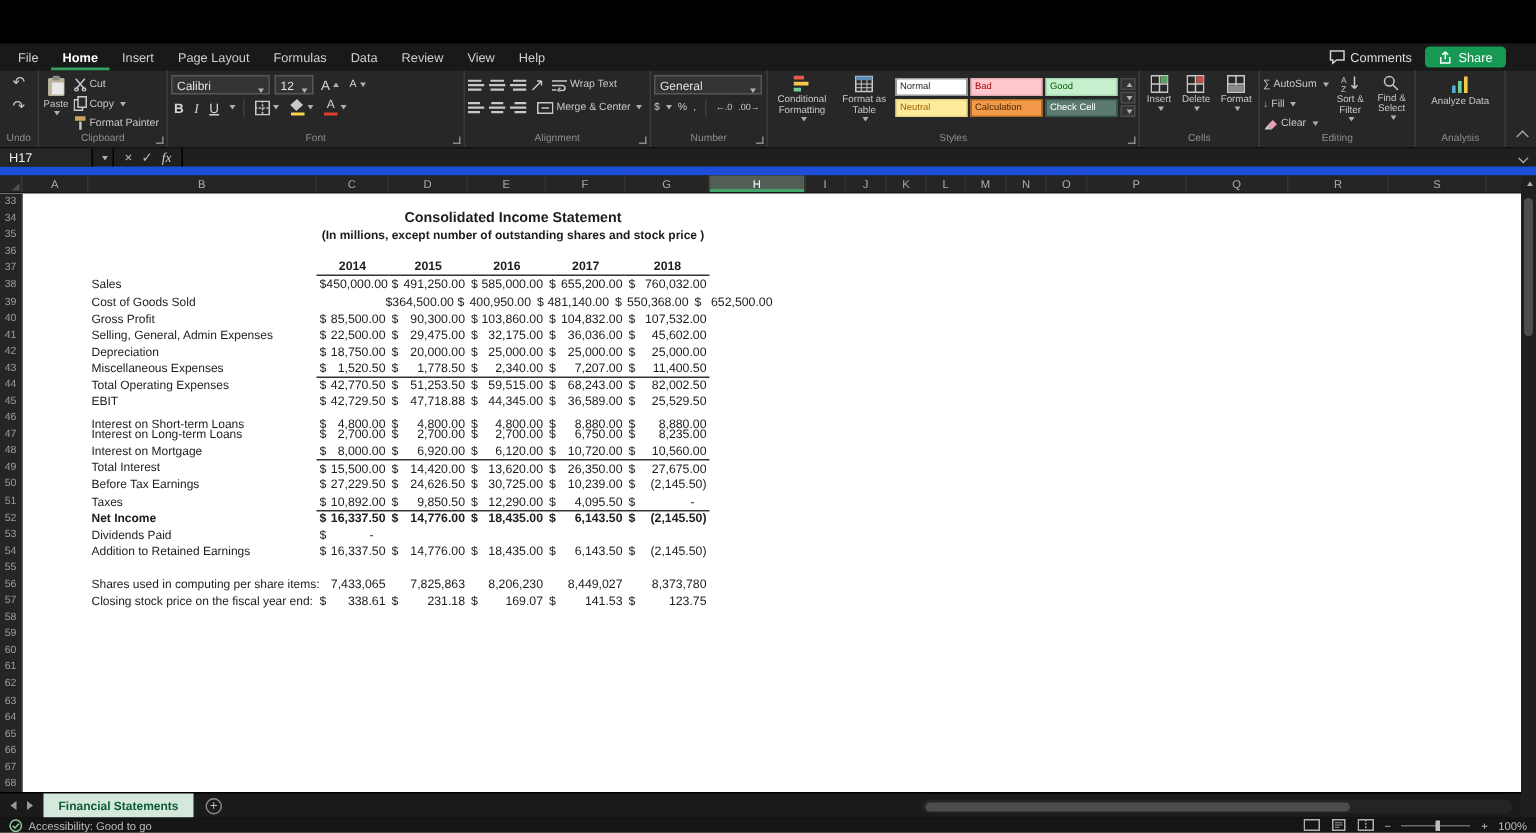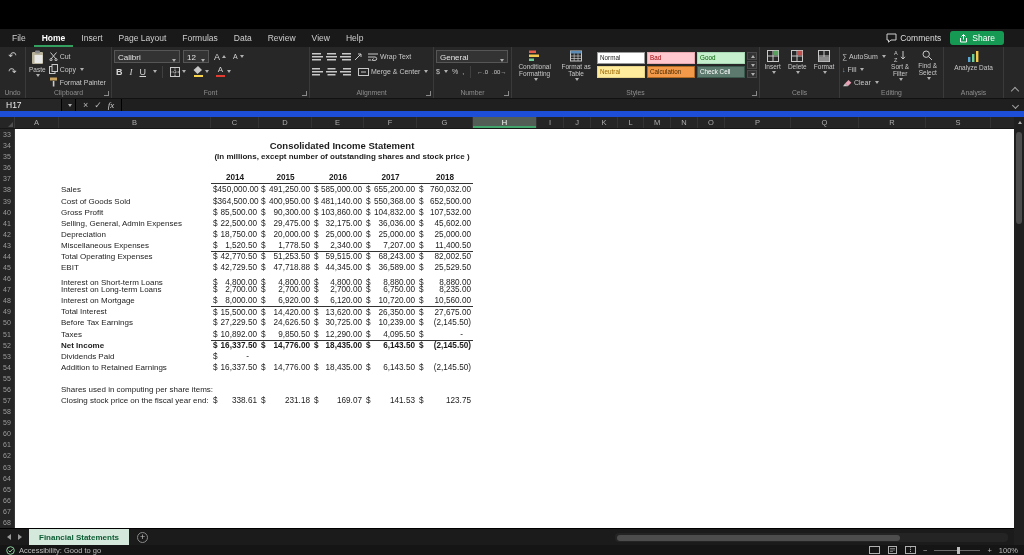--- a/index.html
+++ b/index.html
@@ -593,21 +593,21 @@
           <div class="fcell" style="width: 53px;">
             <span class="cur">$</span>
             <span class="num">655,200.00</span>
           </div>
           <div class="fcell" style="width: 56px;">
             <span class="cur">$</span>
             <span class="num">760,032.00</span>
           </div>
         </div>
       </div>
-      <div class="frow" style="top: 66.5px; height: 11.0833px;">
+      <div class="frow" style="top: 66.5px; height: 11.0833px; gap: 44px;">
         <div class="flbl">Cost of Goods Sold</div>
         <div class="fvals">
           <div class="fcell" style="width: 48px;">
             <span class="cur">$</span>
             <span class="num">364,500.00</span>
           </div>
           <div class="fcell" style="width: 53px;">
             <span class="cur">$</span>
             <span class="num">400,950.00</span>
           </div>
@@ -983,20 +983,37 @@
             <span class="num">6,143.50</span>
           </div>
           <div class="fcell" style="width: 56px;">
             <span class="cur">$</span>
             <span class="num">(2,145.50)</span>
           </div>
         </div>
       </div>
       <div class="frow" style="top: 254.917px; height: 11.0833px;">
         <div class="flbl">Shares used in computing per share items:</div>
+        <div class="fvals">
+          <div class="fcell" style="width: 48px;">
+            <span class="num">7,433,065</span>
+          </div>
+          <div class="fcell" style="width: 53px;">
+            <span class="num">7,825,863</span>
+          </div>
+          <div class="fcell" style="width: 52px;">
+            <span class="num">8,206,230</span>
+          </div>
+          <div class="fcell" style="width: 53px;">
+            <span class="num">8,449,027</span>
+          </div>
+          <div class="fcell" style="width: 56px;">
+            <span class="num">8,373,780</span>
+          </div>
+        </div>
       </div>
       <div class="frow" style="top: 266px; height: 11.0833px;">
         <div class="flbl">Closing stock price on the fiscal year end:</div>
         <div class="fvals">
           <div class="fcell" style="width: 48px;">
             <span class="cur">$</span>
             <span class="num">338.61</span>
           </div>
           <div class="fcell" style="width: 53px;">
             <span class="cur">$</span>

